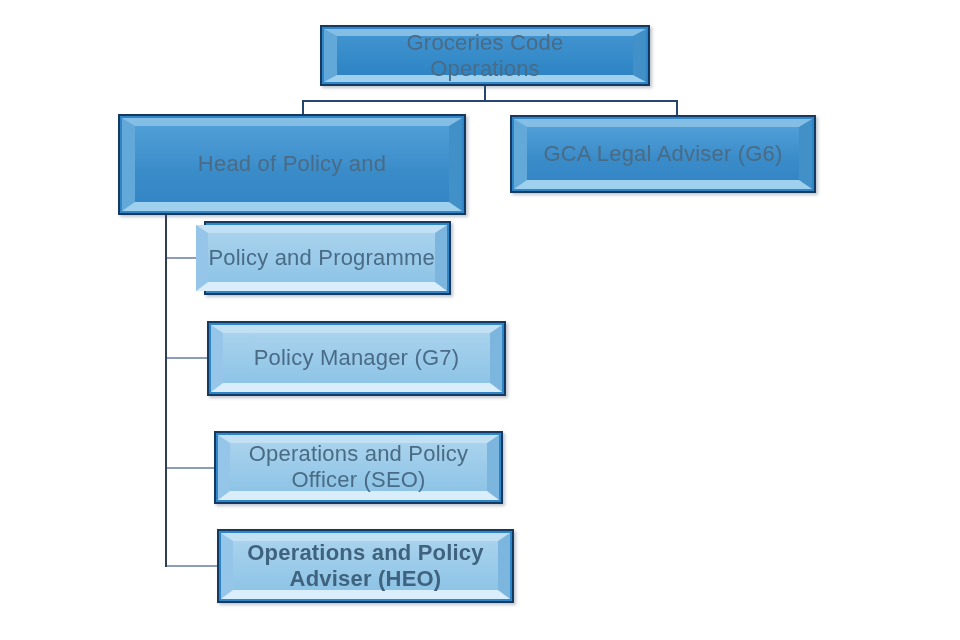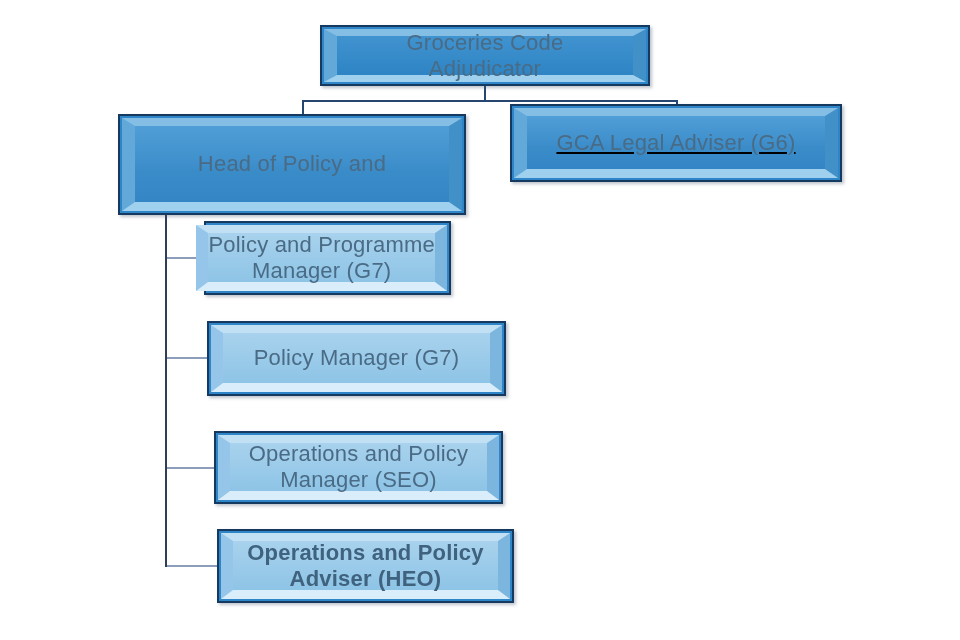--- a/index.html
+++ b/index.html
@@ -67,73 +67,72 @@
   <div class="line line--lite" style="left:167px; top:257px; width:51px; height:2px;"></div>
   <div class="line line--lite" style="left:167px; top:357px; width:40px; height:2px;"></div>
   <div class="line line--lite" style="left:167px; top:467px; width:47px; height:2px;"></div>
   <div class="line line--lite" style="left:167px; top:565px; width:50px; height:2px;"></div>
 
   <div class="node node--mid node--root" style="left:320px; top:25px; width:330px; height:61px;">
     <div class="bevel">
       <div class="face">
         <div class="label">
           <span>Groceries Code</span>
-          <span>Adjudicator</span>
+          <span>Operations</span>
         </div>
       </div>
     </div>
   </div>
 
   <div class="node node--mid" style="left:118px; top:114px; width:348px; height:101px;">
     <div class="bevel">
       <div class="face">
         <div class="label">
           <span>Head of Policy and</span>
         </div>
       </div>
     </div>
   </div>
 
-  <div class="node node--mid" style="left:510px; top:104px; width:332px; height:78px;text-decoration:underline;">
+  <div class="node node--mid" style="left:510px; top:115px; width:306px; height:78px;">
     <div class="bevel">
       <div class="face">
         <div class="label">
           <span>GCA Legal Adviser (G6)</span>
         </div>
       </div>
     </div>
   </div>
 
   <div class="node node--light" style="left:204px; top:221px; width:247px; height:74px;justify-content:flex-end;">
     <div class="bevel">
       <div class="face">
         <div class="label">
           <span>Policy and Programme</span>
-          <span>Manager (G7)</span>
         </div>
       </div>
     </div>
   </div>
 
   <div class="node node--light" style="left:207px; top:321px; width:299px; height:75px;">
     <div class="bevel">
       <div class="face">
         <div class="label">
           <span>Policy Manager (G7)</span>
         </div>
       </div>
     </div>
   </div>
 
   <div class="node node--light" style="left:214px; top:431px; width:289px; height:73px;">
     <div class="bevel">
       <div class="face">
         <div class="label">
           <span>Operations and Policy</span>
-          <span>Manager (SEO)</span>
+          <span>Officer (SEO)</span>
         </div>
       </div>
     </div>
   </div>
 
   <div class="node node--light" style="left:217px; top:529px; width:297px; height:74px;">
     <div class="bevel">
       <div class="face">
         <div class="label label--bold">
           <span>Operations and Policy</span>

